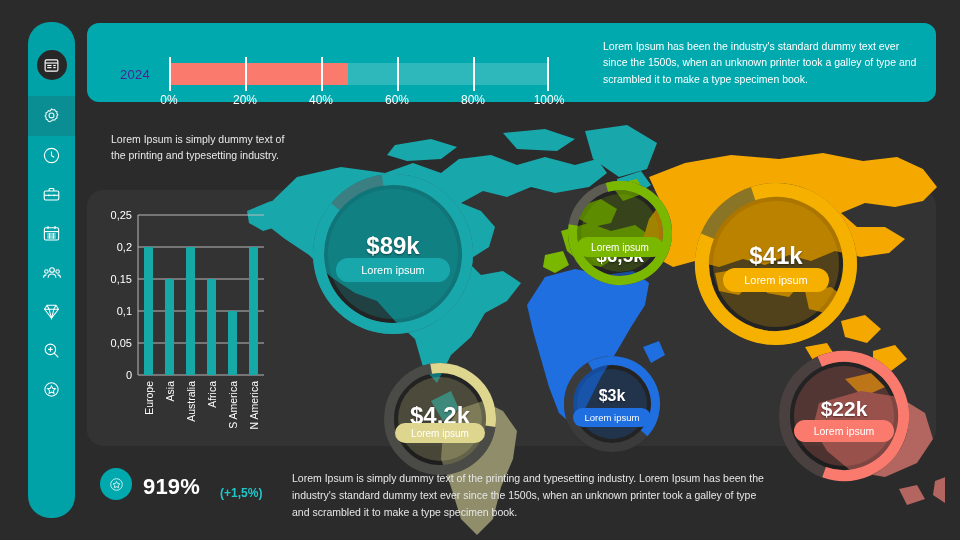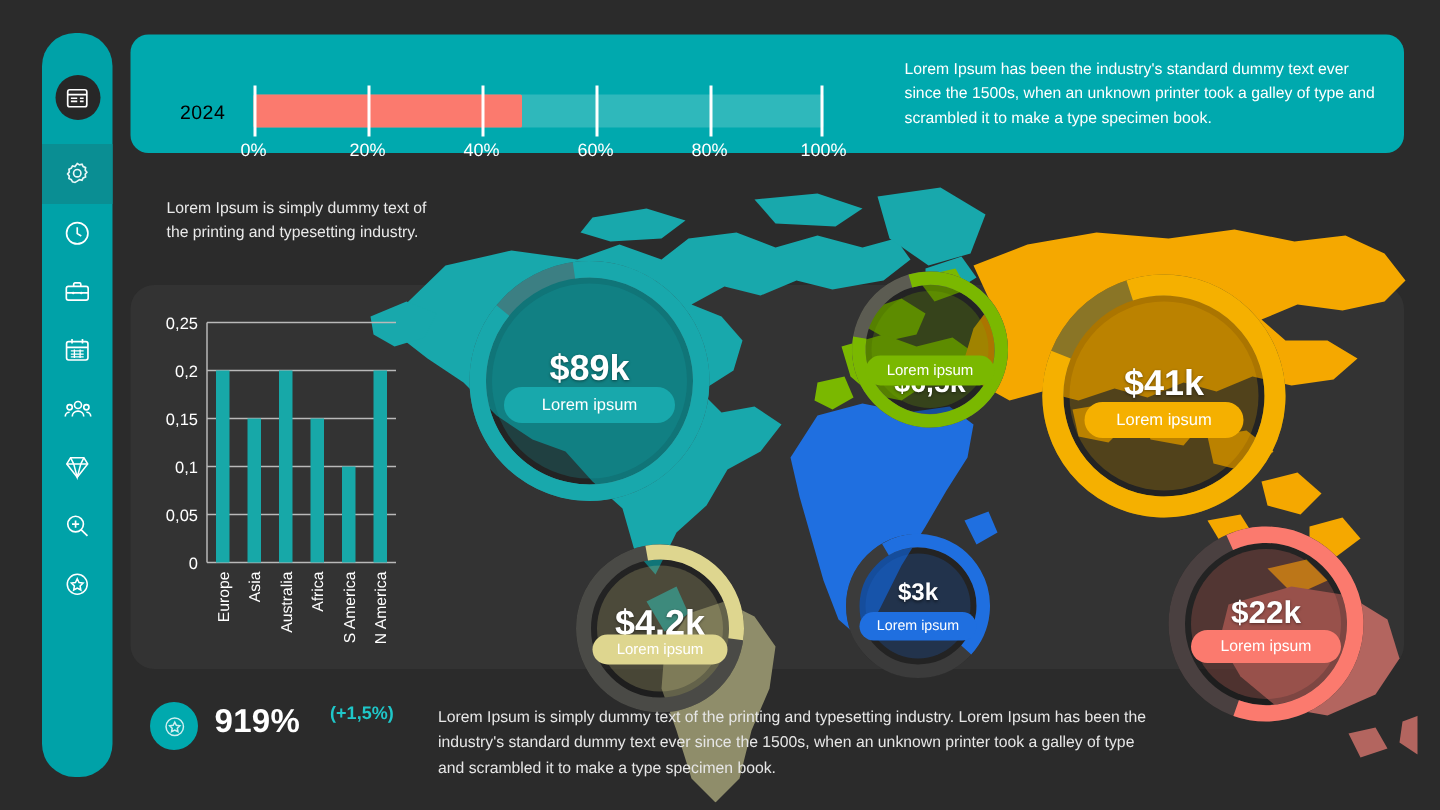--- a/index.html
+++ b/index.html
@@ -29,21 +29,21 @@
     display:flex; align-items:center; justify-content:center;
   }
   .side-ico svg{ display:block; }
 
   
   .header{
     position:absolute; left:87px; top:23px; width:849px; height:79px;
     background:#00a9ae; border-radius:12px;
   }
   .hdr-year{
-    position:absolute; left:33px; top:44px; font-size:13px; color:#000000;
+    position:absolute; left:33px; top:44px; font-size:13px; color:#4c1d95;
     letter-spacing:.3px;
   }
   .bullet-wrap{ position:absolute; left:82px; top:40px; width:380px; height:22px; }
   .bullet-track{
     position:absolute; left:0; top:0; width:100%; height:22px;
     background:#2fb8bb; border-radius:1px;
   }
   .bullet-fill{
     position:absolute; left:0; top:0; height:22px; background:#fb7a6e; border-radius:1px;
   }
@@ -86,21 +86,21 @@
     position:absolute; width:100%; text-align:center; font-weight:bold; color:#ffffff;
     text-shadow:0 1px 2px rgba(0,0,0,.45); white-space:nowrap;
   }
   .bub-pill{
     position:absolute; left:50%; transform:translateX(-50%);
     border-radius:999px; display:flex; align-items:center; justify-content:center;
     color:#ffffff; white-space:nowrap;
   }
 
   
-  .foot-stat{ position:absolute; left:100px; top:468px; display:flex; align-items:flex-start; z-index:10;}
+  .foot-stat{ position:absolute; left:100px; top:468px; display:flex; align-items:flex-end; z-index:10;}
   .foot-circle{
     width:32px; height:32px; border-radius:50%; background:#00a9ae;
     display:flex; align-items:center; justify-content:center; margin-right:11px;
   }
   .foot-pct{ font-size:22px; font-weight:bold; color:#ffffff; letter-spacing:.2px; }
   .foot-delta{ font-size:12px; font-weight:bold; color:#1fc7c9; margin-left:20px; }
   .foot-text{
     position:absolute; left:292px; top:470px; width:472px;
     font-size:10.5px; line-height:1.6; color:#e6e6e6; z-index:10;
   }

